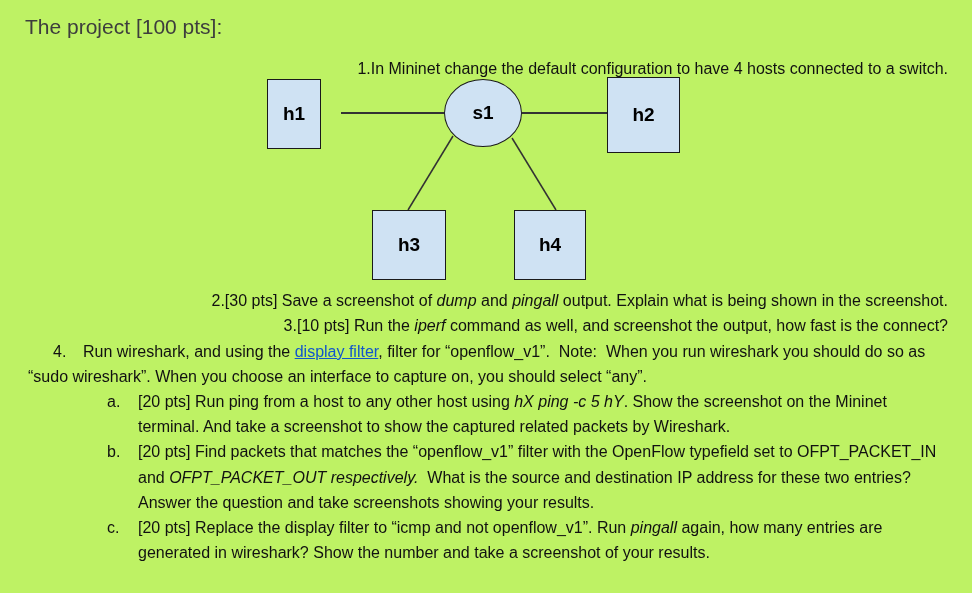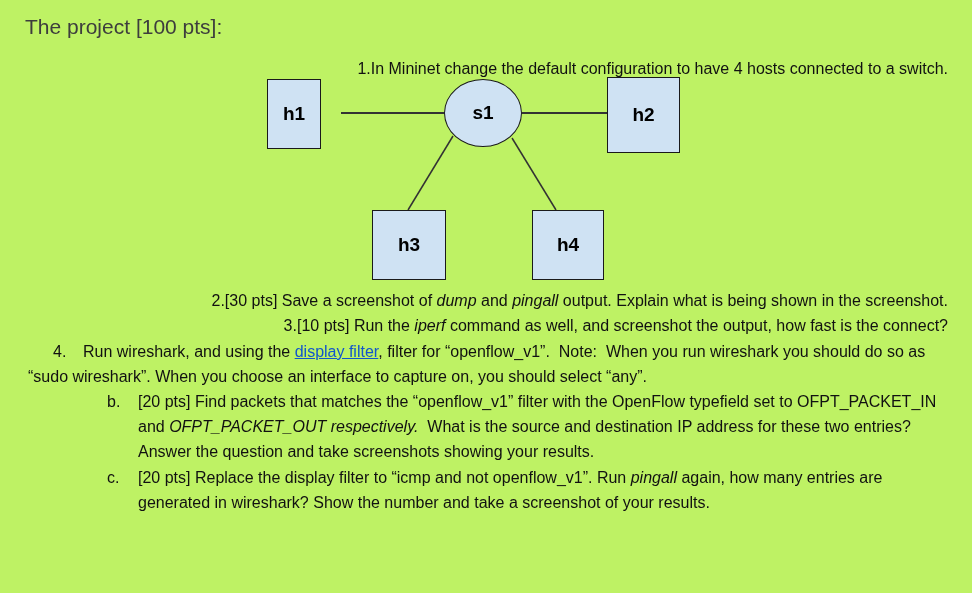--- a/index.html
+++ b/index.html
@@ -47,40 +47,41 @@
     background:#cfe2f3;
     border:1.5px solid #1a1a1a;
     display:flex;align-items:center;justify-content:center;
     font-weight:bold;font-size:19px;color:#000;
     box-sizing:border-box;
   }
   .ellipse{border-radius:50%;}
   #n-h1{left:2px;top:4px;width:54px;height:70px;}
   #n-h2{left:342px;top:2px;width:73px;height:76px;}
   #n-h3{left:107px;top:135px;width:74px;height:70px;}
-  #n-h4{left:267px;top:135px;width:72px;height:70px;}
+  #n-h4{left:249px;top:135px;width:72px;height:70px;}
   #n-s1{left:179px;top:4px;width:78px;height:68px;}
 </style>
 </head>
 <body>
 
 <div class="page">
 
   <div class="title">The project [100 pts]:</div>
 
   <div class="doc">
 
     <div class="li num" id="item1"><span class="marker">1.</span><span>In Mininet change the default configuration to have 4 hosts connected to a switch.</span></div>
 
     <div class="li num" id="item2"><span class="marker">2.</span><span>[30 pts] Save a screenshot of </span><span class="it">dump</span><span> and </span><span class="it">pingall</span><span> output. Explain what is being shown in the screenshot.</span></div>
 
     <div class="li num" id="item3"><span class="marker">3.</span><span>[10 pts] Run the </span><span class="it">iperf</span><span> command as well, and screenshot the output, how fast is the connect?</span></div>
 
     <div class="li num4" id="item4"><span class="marker">4.</span><span>Run wireshark, and using the </span><a class="lnk">display filter</a><span>, filter for “openflow_v1”.  Note:  When you run wireshark you should do so as “sudo wireshark”. When you choose an interface to capture on, you should select “any”.</span></div>
 
+    <div class="li sub"><span class="marker">a.</span><span>[20 pts] Run ping from a host to any other host using </span><span class="it">hX ping -c 5 hY</span><span>. Show the screenshot on the Mininet terminal. And take a screenshot to show the captured related packets by Wireshark.</span></div>
 
     <div class="li sub"><span class="marker">b.</span><span>[20 pts] Find packets that matches the “openflow_v1” filter with the OpenFlow typefield set to OFPT_PACKET_IN and </span><span class="it">OFPT_PACKET_OUT respectively.</span><span>  What is the source and destination IP address for these two entries? Answer the question and take screenshots showing your results.</span></div>
 
     <div class="li sub"><span class="marker">c.</span><span>[20 pts] Replace the display filter to “icmp and not openflow_v1”. Run </span><span class="it">pingall</span><span> again, how many entries are generated in wireshark? Show the number and take a screenshot of your results.</span></div>
 
   </div>
 
   <div class="diagram">
     <svg class="dg-svg" width="415" height="207" viewBox="0 0 415 207">
       <line x1="76" y1="38" x2="179" y2="38" stroke="#333333" stroke-width="1.8"></line>

